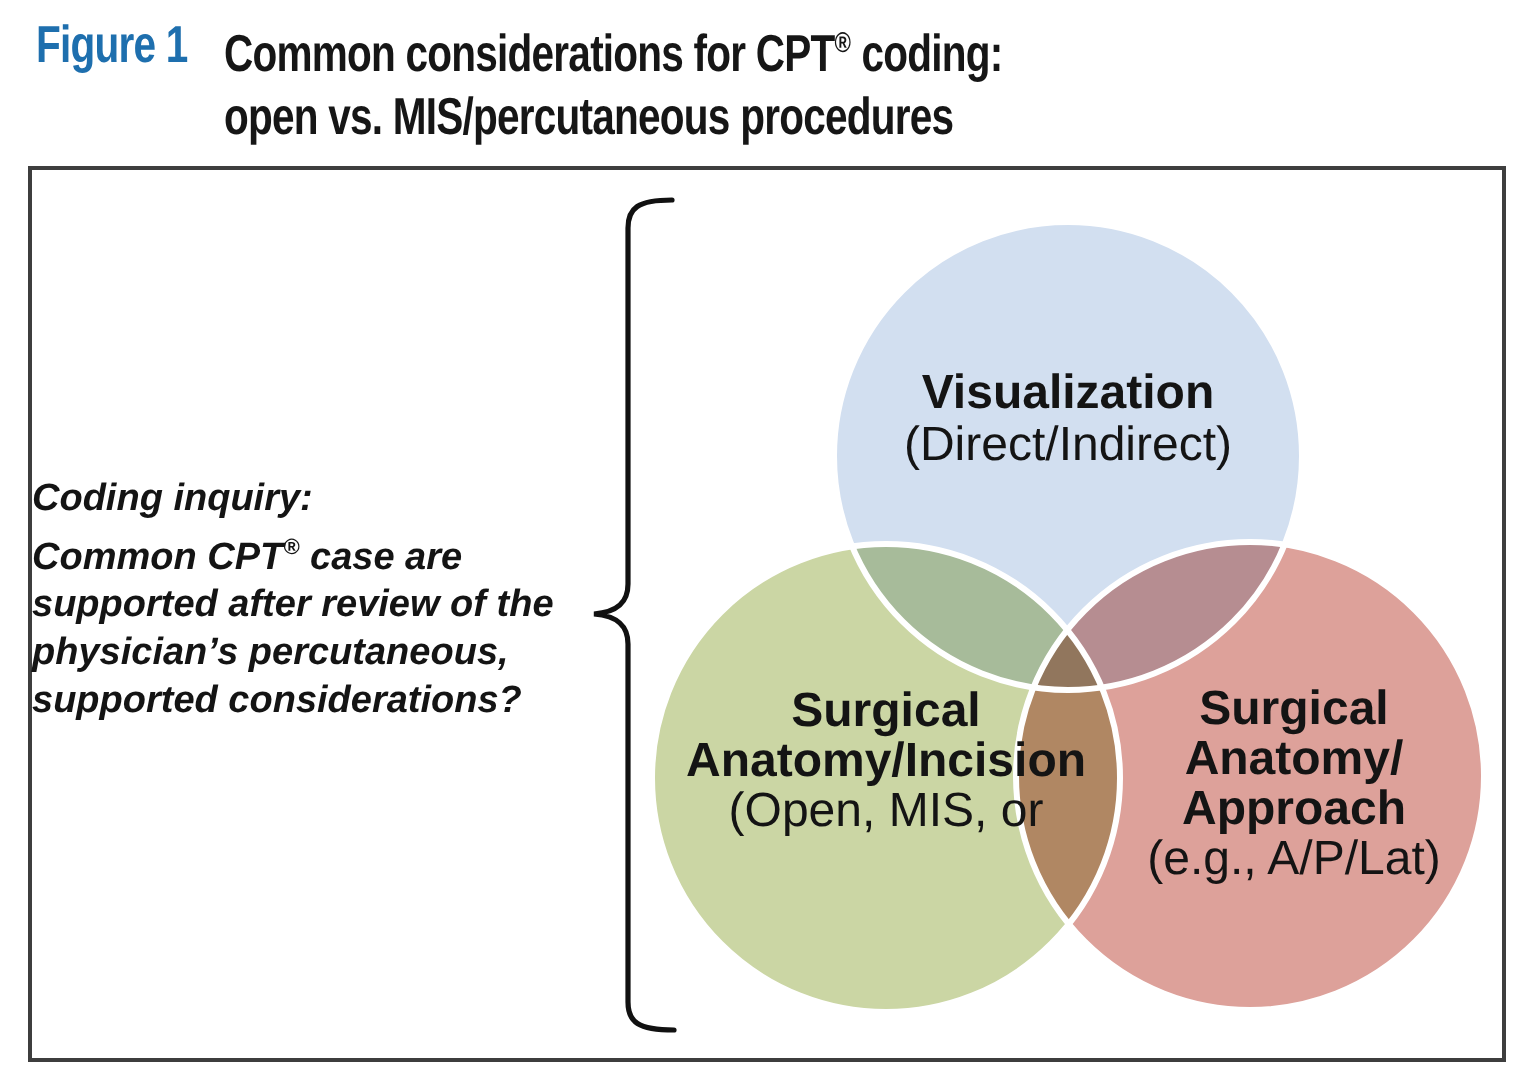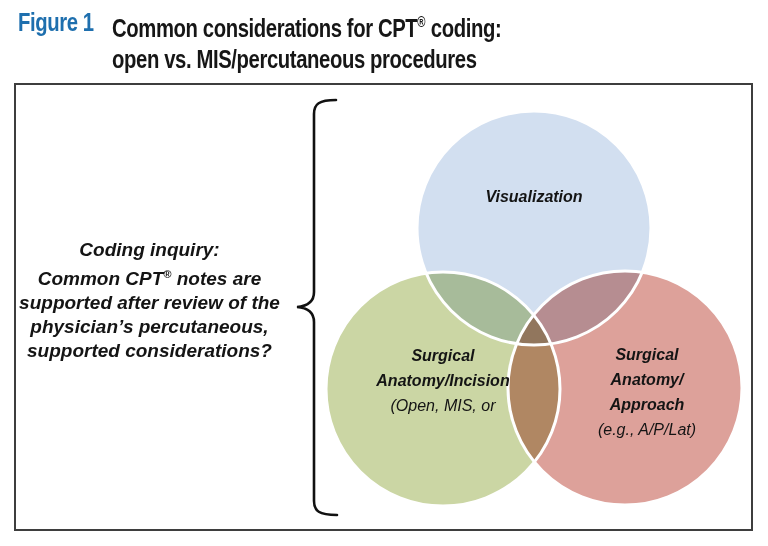--- a/index.html
+++ b/index.html
@@ -27,33 +27,33 @@
   .figure-box {
     position:absolute; left:14px; top:83px; width:739px; height:448px;
     box-sizing:border-box; border:2px solid #3e3e3e; background:#ffffff;
   }
 
   
   .venn-svg { position:absolute; left:0; top:0; pointer-events:none; }
 
   
   .vlabel {
-    position:absolute; text-align:center; font-style:italic;
-    color:#141414; font-size:16px; line-height:26px;
+    position:absolute; text-align:center; 
+    color:#141414; font-size:24px; line-height:26px;
   }
   .vbold { font-weight:bold; }
 
   .vlabel-visualization { left:384px; top:184px; width:300px; }
   .vlabel-access        { left:308px; top:343px; width:270px; line-height:25px; }
   .vlabel-anatomy       { left:517px; top:342px; width:260px; line-height:25px; }
 
   
   .annotation {
     position:absolute; left:16px; top:238px; width:267px;
-    text-align:center; font-style:italic; color:#141414;
+    text-align:left; font-style:italic; color:#141414;
     font-size:19px; line-height:24px; font-weight:600;
   }
   .annotation .ann-head { font-weight:bold; }
   .ann-reg { font-size:58%; vertical-align:super; }
 </style>
 </head>
 <body>
 
 <div class="page">
 
@@ -77,36 +77,37 @@
       <circle cx="625" cy="388" r="117"></circle>
     </g>
     <path d="M 336,100 C 319,100 314,104 314,114
              L 314,292 C 314,301 309,306 297,307
              C 309,308 314,313 314,322
              L 314,501 C 314,511 319,515 337,515" fill="none" stroke="#111111" stroke-width="2.6" stroke-linecap="round"></path>
   </svg>
 
   <div class="vlabel vlabel-visualization">
     <div class="vbold">Visualization</div>
+    <div>(Direct/Indirect)</div>
   </div>
 
   <div class="vlabel vlabel-access">
     <div class="vbold">Surgical</div>
     <div class="vbold">Anatomy/Incision</div>
     <div>(Open, MIS, or</div>
   </div>
 
   <div class="vlabel vlabel-anatomy">
     <div class="vbold">Surgical</div>
     <div class="vbold">Anatomy/</div>
     <div class="vbold">Approach</div>
     <div>(e.g., A/P/Lat)</div>
   </div>
 
   <div class="annotation">
     <div class="ann-head">Coding inquiry:</div>
-    <div><span>Common CPT</span><span class="ann-reg">®</span><span> notes are</span></div>
+    <div><span>Common CPT</span><span class="ann-reg">®</span><span> case are</span></div>
     <div>supported after review of the</div>
     <div>physician’s percutaneous,</div>
     <div>supported considerations?</div>
   </div>
 
 </div>
 
 </body></html>

